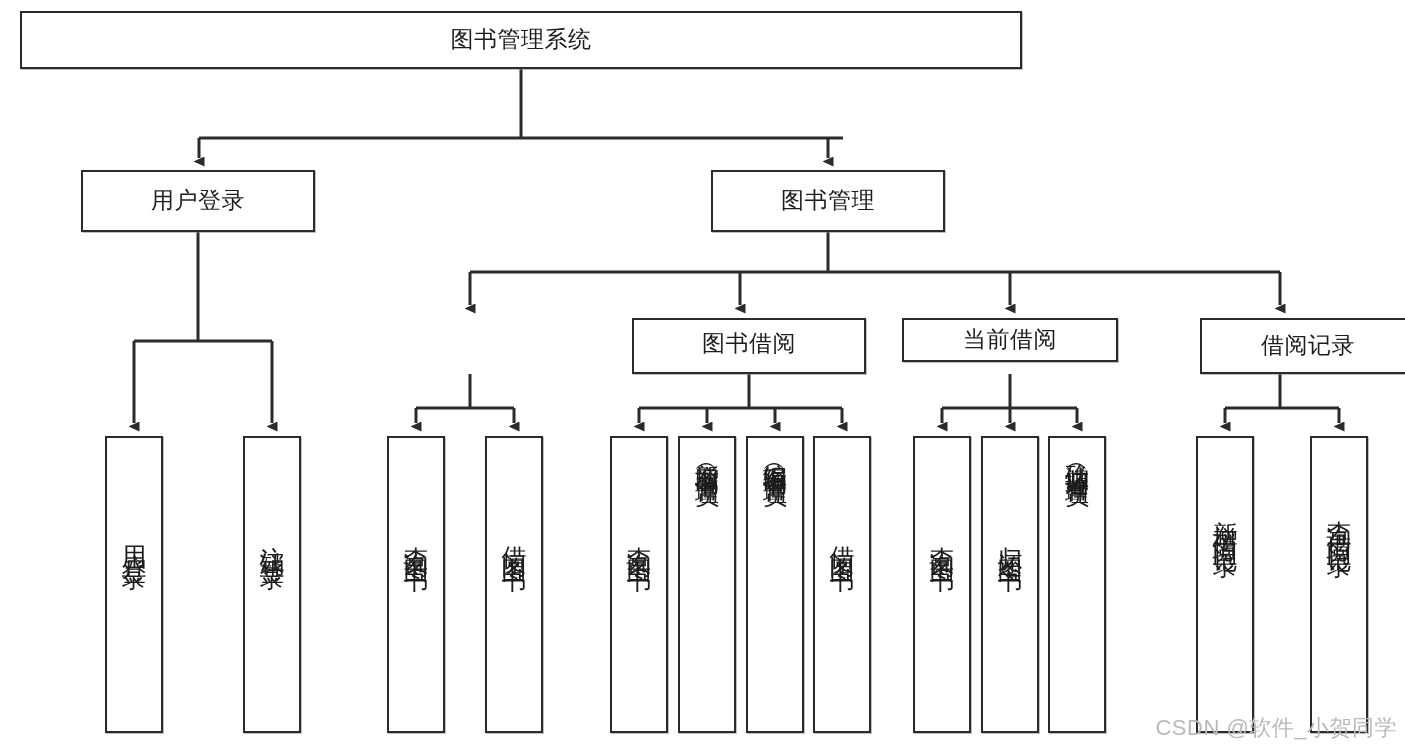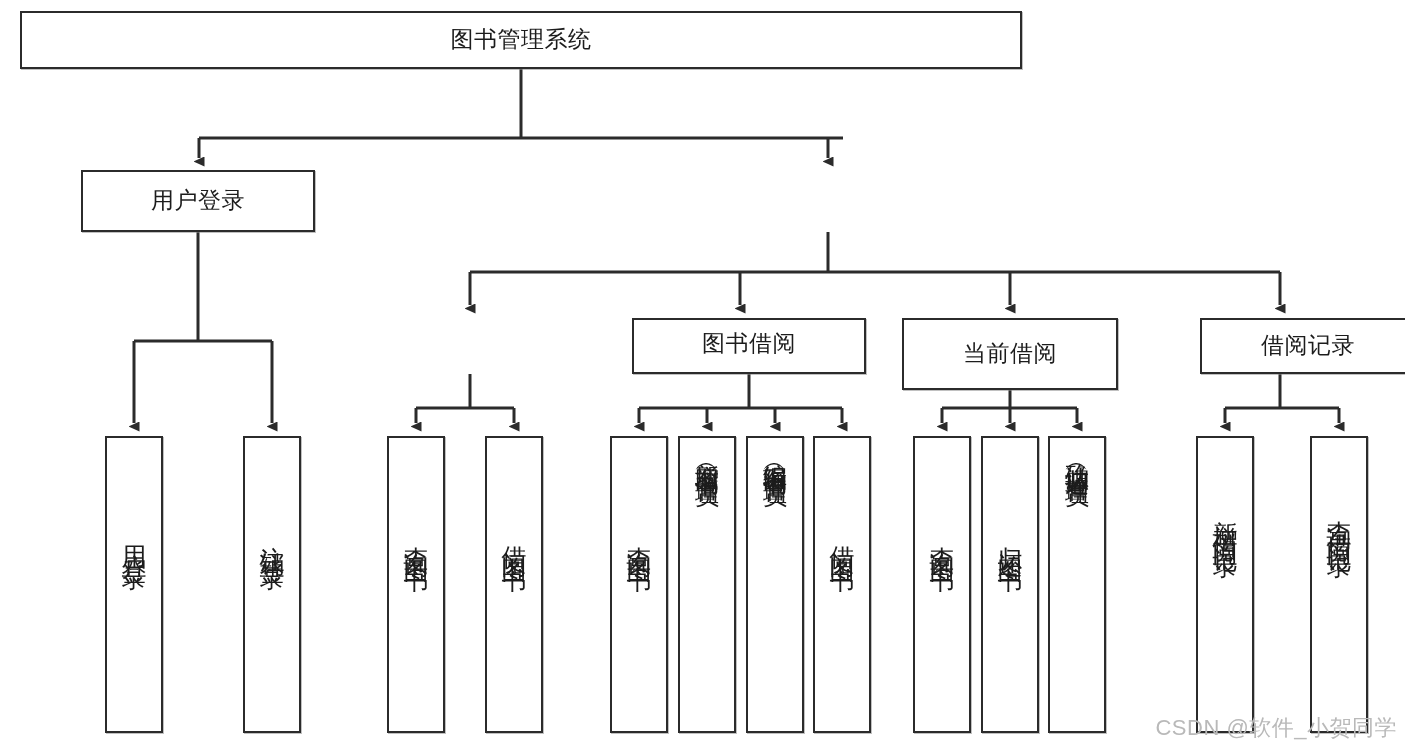--- a/index.html
+++ b/index.html
@@ -143,27 +143,30 @@
   </svg>
 
   <div class="node horiz root" style="left:20px; top:11px; width:1002px; height:58px;">
     <span class="node-label">图书管理系统</span>
   </div>
 
   <div class="node horiz" style="left:81px; top:170px; width:234px; height:62px;">
     <span class="node-label">用户登录</span>
   </div>
 
+  <div class="node horiz" style="left:711px; top:170px; width:234px; height:62px;">
+    <span class="node-label">图书管理</span>
+  </div>
 
 
   <div class="node horiz" style="left:632px; top:318px; width:234px; height:56px;font-family:Liberation Mono, monospace;">
     <span class="node-label">图书借阅</span>
   </div>
 
-  <div class="node horiz" style="left:902px; top:318px; width:216px; height:72px;">
+  <div class="node horiz" style="left:902px; top:318px; width:216px; height:44px;">
     <span class="node-label">当前借阅</span>
   </div>
 
   <div class="node horiz" style="left:1172px; top:318px; width:216px; height:56px;margin-left:28px;">
     <span class="node-label">借阅记录</span>
   </div>
 
   <div class="node vert short" style="left:105px; top:436px; width:58px; height:297px;">
     <span class="node-label">用户登录</span>
   </div>

